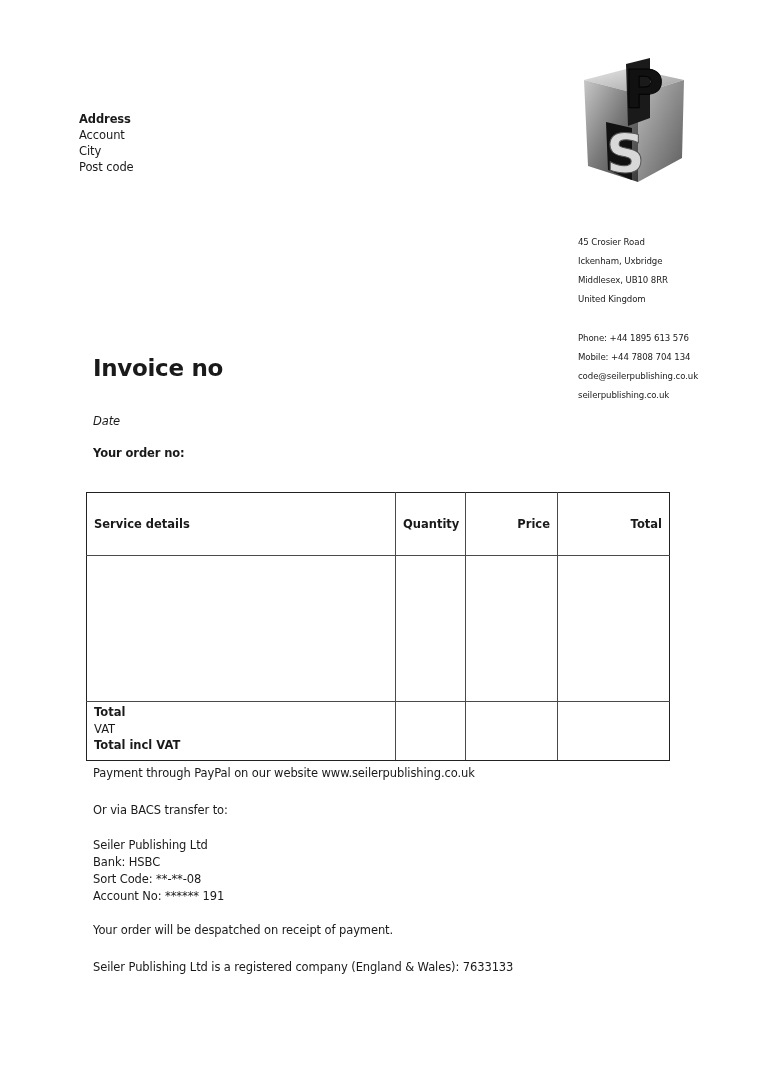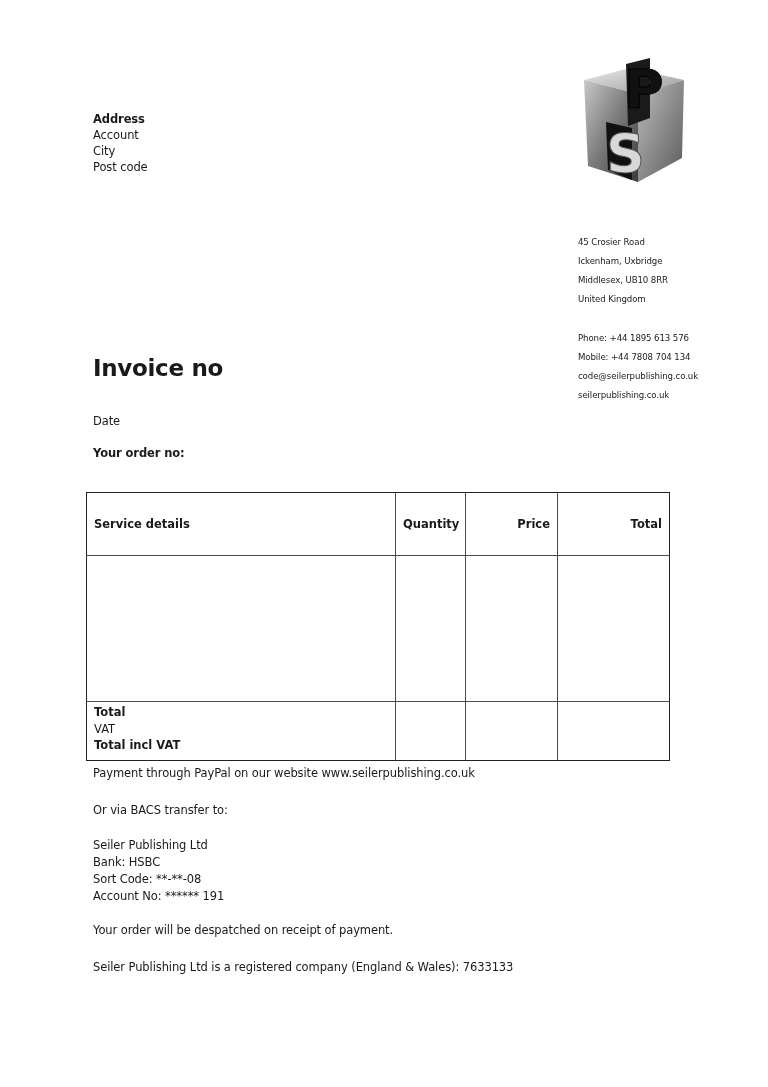--- a/index.html
+++ b/index.html
@@ -3,26 +3,26 @@
 <meta charset="utf-8">
 <style>
   html, body { margin: 0; padding: 0; background: #ffffff; }
   body { width: 768px; height: 1087px; position: relative; overflow: hidden;
          font-family: "DejaVu Sans", sans-serif; color: #1a1a1a; }
   .abs { position: absolute; }
   .txt { font-size: 11.5px; line-height: 16px; letter-spacing: -0.1px; }
   .bold { font-weight: bold; }
   .small { font-size: 8.6px; line-height: 19px; letter-spacing: -0.1px; }
 
-  #address-block { left: 93px; top: 111px; }
+  #address-block { left: 79px; top: 111px; }
   #logo { left: 580px; top: 58px; width: 108px; height: 126px; }
   #company-address { left: 578px; top: 233px; }
   #company-contact { left: 578px; top: 329px; }
   #invoice-title { left: 93px; top: 352px; font-size: 23px; font-weight: bold; line-height: 32px; letter-spacing: -0.3px; }
-  #date-label { left: 93px; top: 413px; }
+  #date-label { left: 93px; top: 413px; font-style: italic; }
   #order-no-label { left: 93px; top: 445px; }
 
   #invoice-table { left: 86px; top: 492px; width: 580px; border-collapse: collapse; table-layout: fixed; }
   #invoice-table td, #invoice-table th { border: 1px solid #4a4a4a; padding: 6px 7px; vertical-align: middle; }
   #invoice-table th { height: 50px; font-size: 11.5px; font-weight: bold; }
   #invoice-table .col-service { width: 294px; text-align: left; }
   #invoice-table .col-qty { width: 55px; text-align: right; margin-top: 8px; }
   #invoice-table .col-price { width: 77px; text-align: right; }
   #invoice-table .col-total { width: 97px; text-align: right; }
   #invoice-table .items-row td { height: 133px; }

